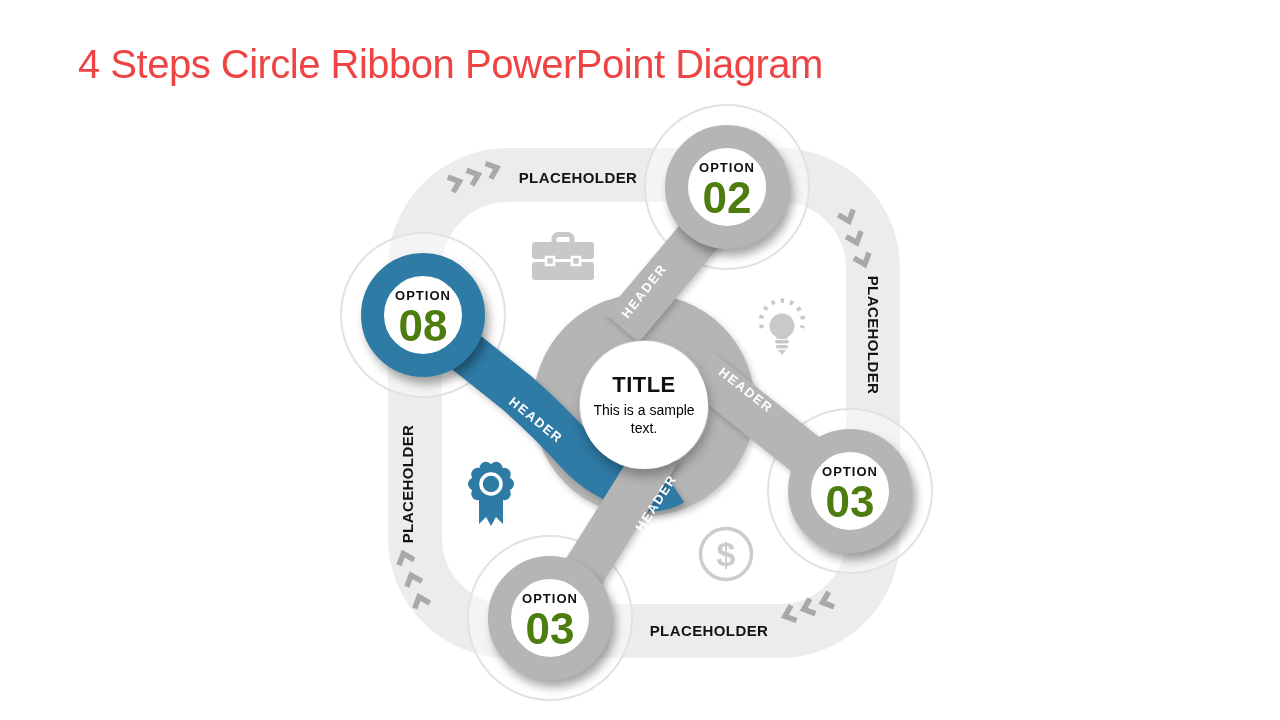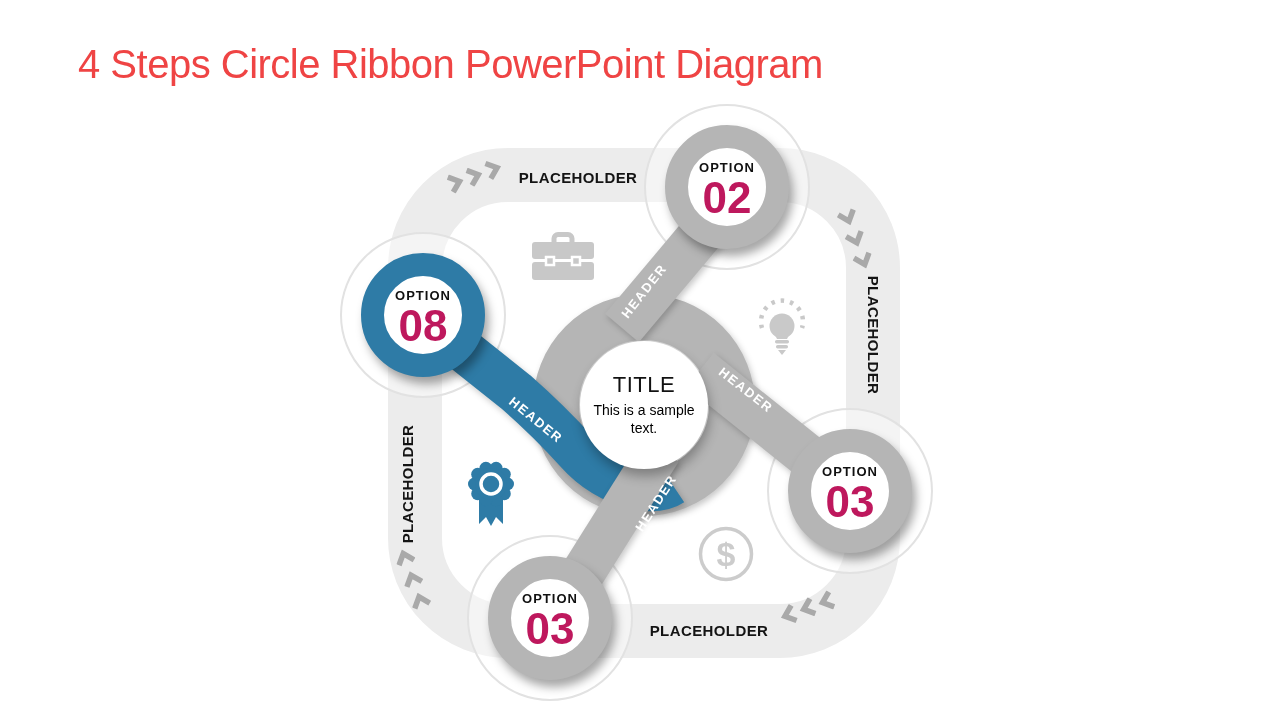--- a/index.html
+++ b/index.html
@@ -50,27 +50,27 @@
 
   
   .opt{position:absolute;width:124px;height:124px;border-radius:50%;background:#fff;
        box-sizing:border-box;display:flex;flex-direction:column;align-items:center;
        justify-content:center;z-index:6;box-shadow:4px 7px 10px rgba(0,0,0,0.35);}
   .opt-1{left:361px;top:253px;border:23px solid #2e7ba6;}
   .opt-2{left:665px;top:125px;border:23px solid #b5b5b5;}
   .opt-3{left:788px;top:429px;border:23px solid #b5b5b5;}
   .opt-4{left:488px;top:556px;border:23px solid #b5b5b5;}
   .opt .lbl{font-size:13px;font-weight:700;letter-spacing:1px;color:#111;line-height:1;margin-top:6px;}
-  .opt .num{font-size:44px;font-weight:700;color:#be185d;line-height:1;margin-top:2px;}
+  .opt .num{font-size:44px;font-weight:700;color:#4d7c0f;line-height:1;margin-top:2px;}
 
   
   .center{position:absolute;left:580px;top:341px;width:128px;height:128px;border-radius:50%;
           background:#fff;z-index:6;display:flex;flex-direction:column;align-items:center;
           justify-content:center;text-align:center;box-shadow:2px 7px 12px rgba(0,0,0,0.30);}
-  .center .t{font-size:22px;font-weight:400;color:#111;letter-spacing:0.5px;line-height:1.1;}
+  .center .t{font-size:22px;font-weight:700;color:#111;letter-spacing:0.5px;line-height:1.1;}
   .center .s{font-size:14px;color:#000000;width:112px;line-height:1.3;margin-top:4px;}
 
   
   .hdr{position:absolute;color:#fff;font-size:13px;font-weight:700;letter-spacing:1.6px;
        z-index:5;white-space:nowrap;}
   .hdr-1{left:536px;top:420px;transform:translate(-50%,-50%) rotate(39deg);}
   .hdr-2{left:644px;top:291px;transform:translate(-50%,-50%) rotate(-52deg);}
   .hdr-3{left:746px;top:390px;transform:translate(-50%,-50%) rotate(38deg);}
   .hdr-4{left:656px;top:503px;transform:translate(-50%,-50%) rotate(-57deg);}
 </style>

